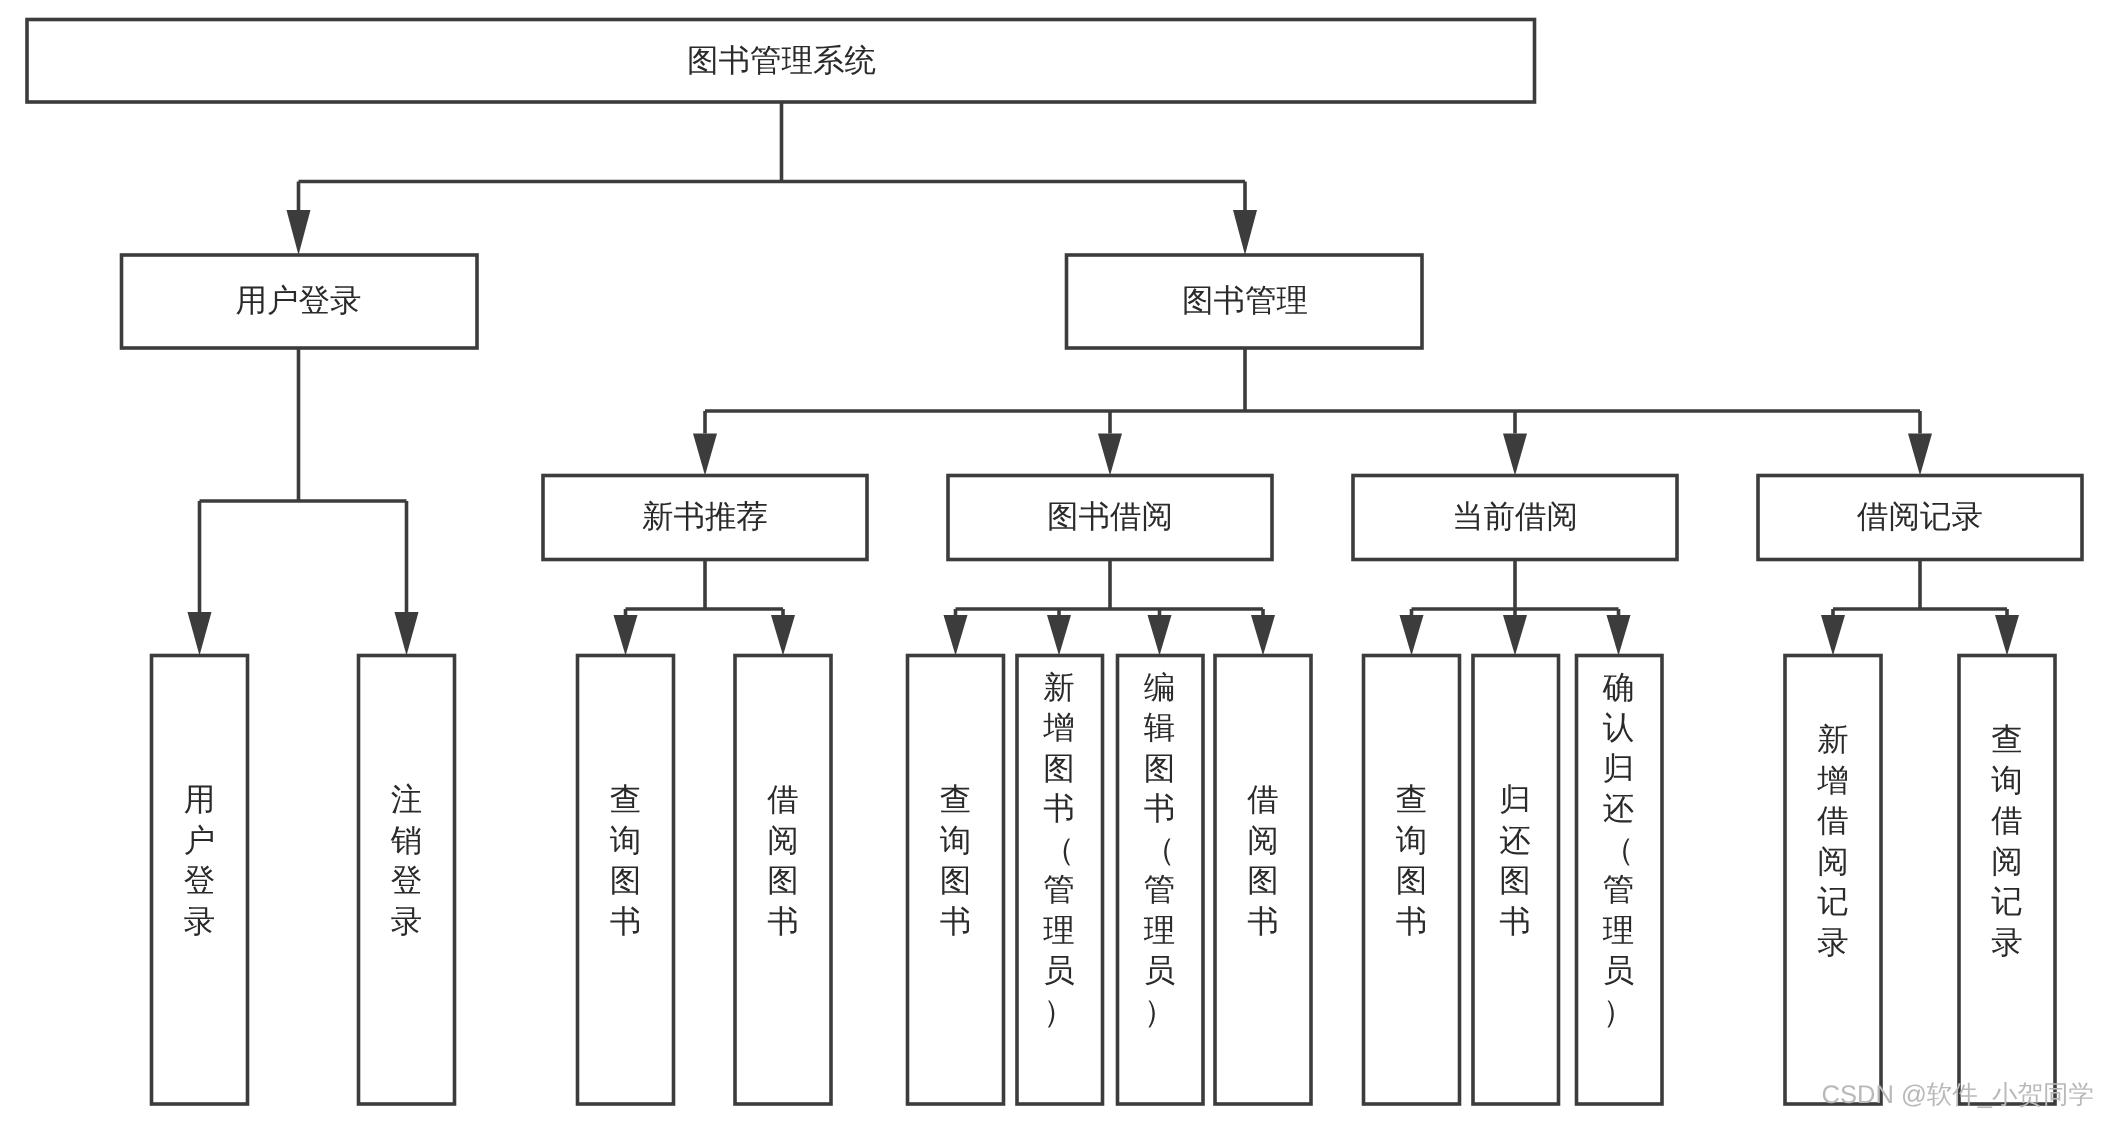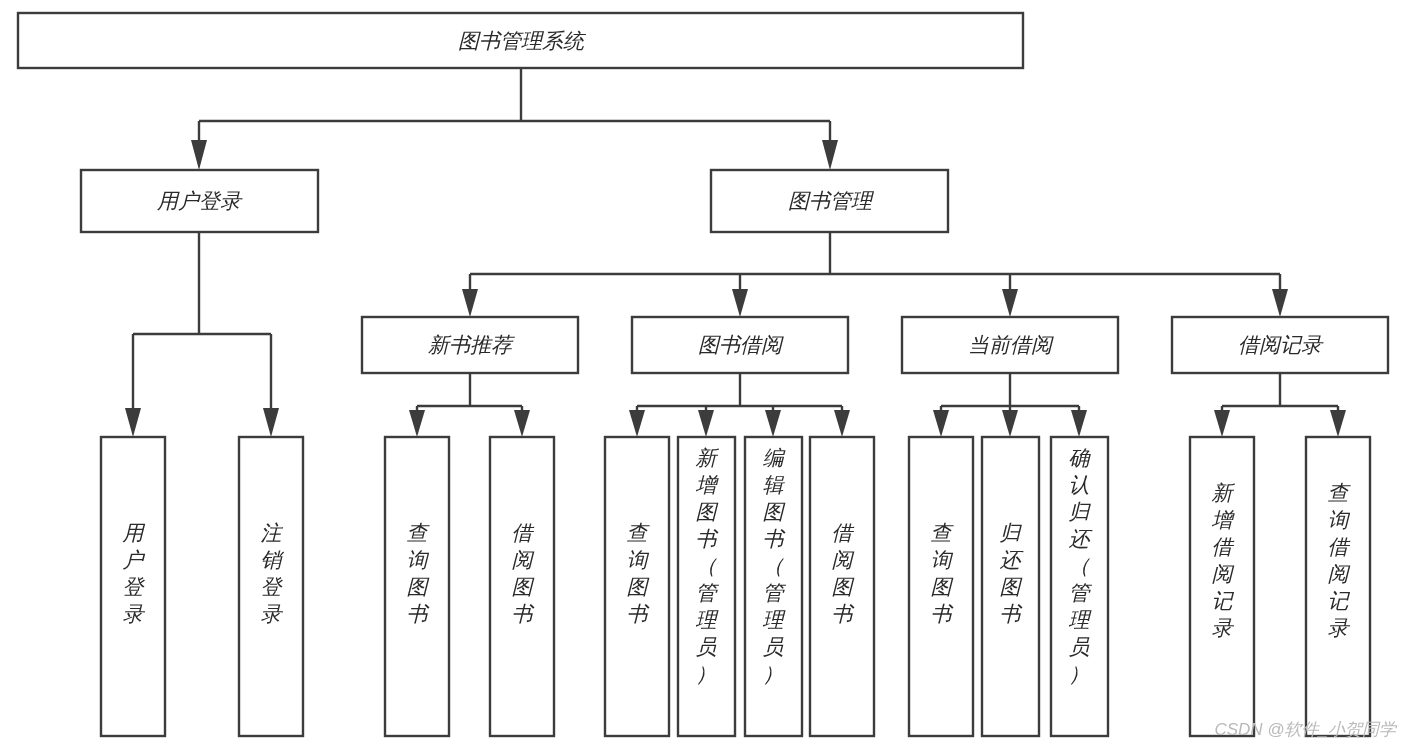--- a/index.html
+++ b/index.html
@@ -10,21 +10,20 @@
   }
   body {
     font-family: "Liberation Sans", "DejaVu Sans", sans-serif;
   }
   #diagram-root {
     position: relative;
     width: 1405px;
     height: 747px;
     background: #ffffff;
     overflow: hidden;
-    font-style: italic;
   }
   svg.tree-svg {
     position: absolute;
     left: 0;
     top: 0;
     width: 1405px;
     height: 747px;
   }
   .node-box {
     fill: #ffffff;

